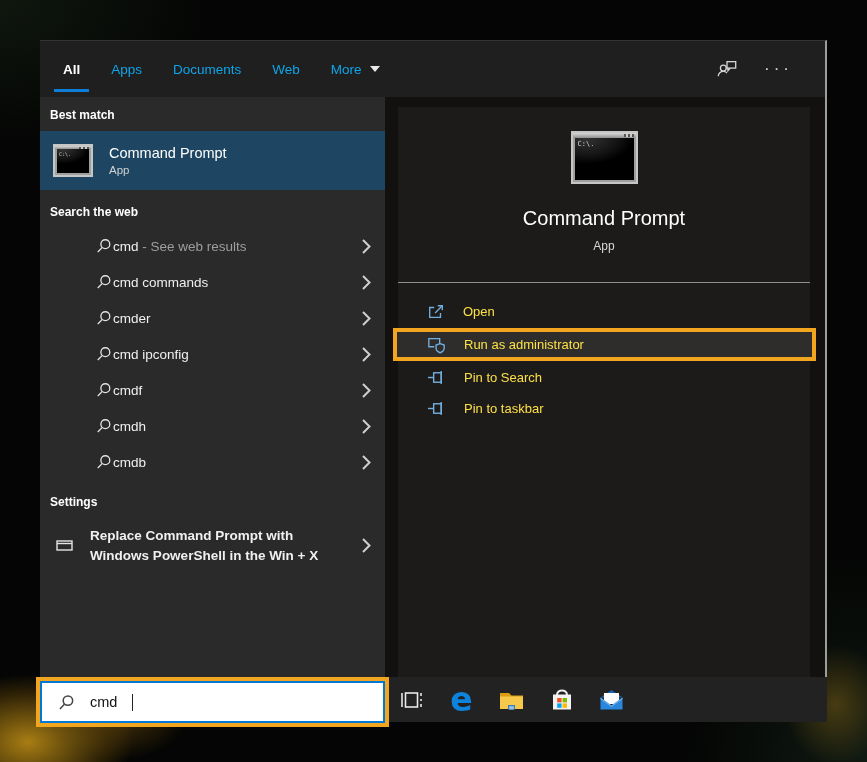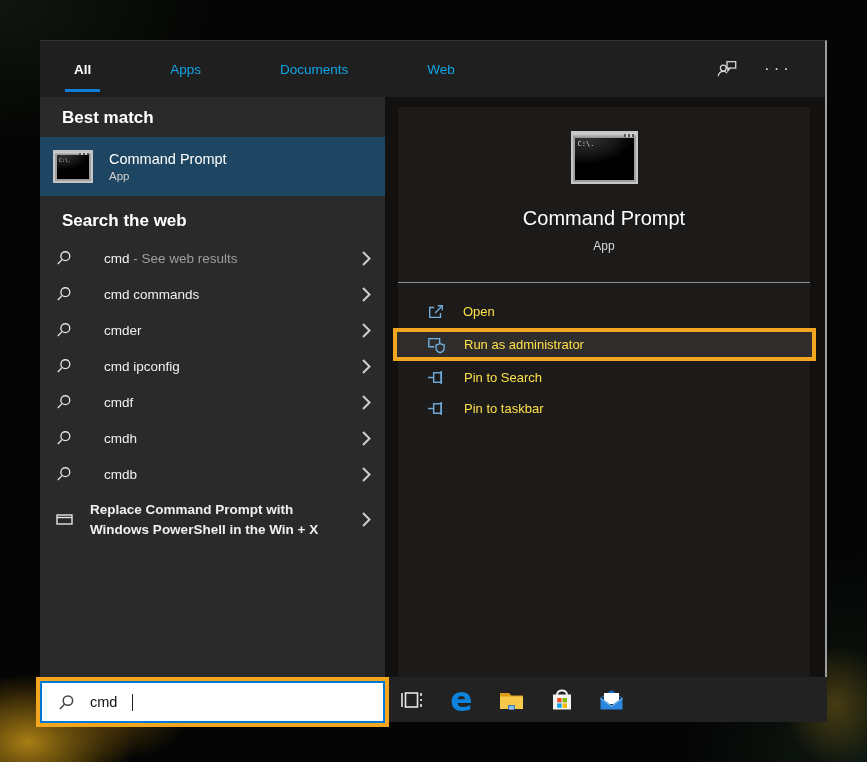--- a/index.html
+++ b/index.html
@@ -15,48 +15,48 @@
       #040504;
   }
   .window{
     position:absolute;left:40px;top:40px;width:787px;height:637px;
     border-right:2px solid #9d9d9d;border-top:1px solid #333;
     box-sizing:border-box;background:#121110;
   }
   
   .tabsbar{
     height:56px;background:#1f1f1f;display:flex;align-items:center;
-    padding-left:25px;position:relative;gap:48px;
+    padding-left:14px;position:relative;
   }
   .tab{
     position:relative;height:100%;display:flex;align-items:center;
     padding:0 9px;margin-right:13px;color:#0ea5e9;font-size:13.5px;cursor:default;
   }
   .tab.sel{font-weight:bold;color:#fff;}
   .tab.sel::after{
     content:"";position:absolute;left:0;right:0;bottom:5px;height:3px;background:#0e7ed8;
   }
   .more-caret{
     width:0;height:0;border-left:5px solid transparent;border-right:5px solid transparent;
     border-top:6px solid #e8e8e8;margin-left:8px;
   }
   .tabsbar-right{margin-left:auto;display:flex;align-items:center;gap:26px;padding-right:32px;}
   .ellipsis{color:#d8d8d8;font-size:17px;letter-spacing:4px;line-height:10px;}
   
   .bodyrow{display:flex;height:580px;}
   .leftcol{width:345px;background:#2a2a2a;flex:none;display:flex;flex-direction:column;}
-  .seclabel{color:#fff;font-size:17px;font-weight:bold;padding:11px 14px 9px 22px;}
+  .seclabel{color:#fff;font-size:12px;font-weight:bold;padding:11px 14px 9px 10px;}
   .bestmatch{
     height:59px;background:#1e4662;display:flex;align-items:center;padding-left:13px;gap:16px;
   }
   .bm-texts{display:flex;flex-direction:column;gap:3px;}
   .bm-title{color:#fff;font-size:14.5px;}
   .bm-sub{color:#d2d2d2;font-size:11.5px;}
   .webrow{
-    height:36px;display:flex;align-items:center;padding:0 14px 0 16px;gap:32px;color:#f0f0f0;font-size:13.5px;
+    height:36px;display:flex;align-items:center;padding:0 14px 0 16px;gap:1px;color:#f0f0f0;font-size:13.5px;margin-left:40px;
   }
   .webrow .txt{flex:1;white-space:nowrap;overflow:hidden;}
   .b{font-weight:normal;}
   .gray{color:#9e9e9e;}
   .settingsrow{
     display:flex;align-items:center;padding:8px 14px 8px 16px;gap:17px;color:#f0f0f0;font-size:13.5px;font-weight:bold;
   }
   .settingsrow .txt{flex:1;width:236px;line-height:1.45;}
   
   .rightregion{flex:1;background:#121110;padding:10px 15px 0 13px;box-sizing:border-box;}
@@ -111,20 +111,24 @@
 </head>
 <body>
 
 <div class="window">
 
   <div class="tabsbar">
     <div class="tab sel">All</div>
     <div class="tab">Apps</div>
     <div class="tab">Documents</div>
     <div class="tab">Web</div>
+    <div class="tab">
+      <span>More</span>
+      <span class="more-caret"></span>
+    </div>
     <div class="tabsbar-right">
       <span class="icon">
         <svg width="22" height="22" viewBox="0 0 24 24" fill="none" stroke="#d8d8d8" stroke-width="1.4">
           <circle cx="8" cy="11" r="3.2"></circle>
           <path d="M2.5 20c0-3.2 2.6-5.3 5.5-5.3 1.6 0 3 .6 4 1.6"></path>
           <rect x="12" y="4" width="9.5" height="7"></rect>
           <path d="M15.5 11l-2.5 3 0-3"></path>
         </svg>
       </span>
       <span class="ellipsis">···</span>
@@ -241,20 +245,21 @@
             </svg>
           </span>
         <span class="txt"><span>cmd</span><span class="b">b</span></span>
         <span class="icon">
             <svg width="9" height="15" viewBox="0 0 9 15" fill="none" stroke="#cfcfcf" stroke-width="2">
               <path d="M1 1l6.5 6.5L1 14"></path>
             </svg>
           </span>
       </div>
 
+      <div class="seclabel" style="padding-top:15px;">Settings</div>
 
       <div class="settingsrow">
         <span class="icon">
           <svg width="17" height="14" viewBox="0 0 17 14" fill="none" stroke="#e4e4e4" stroke-width="1.4">
             <rect x="1" y="2" width="15" height="9"></rect>
               <path d="M1 4.5h15"></path>
           </svg>
         </span>
         <span class="txt">Replace Command Prompt with Windows PowerShell in the Win + X</span>
         <span class="icon">

